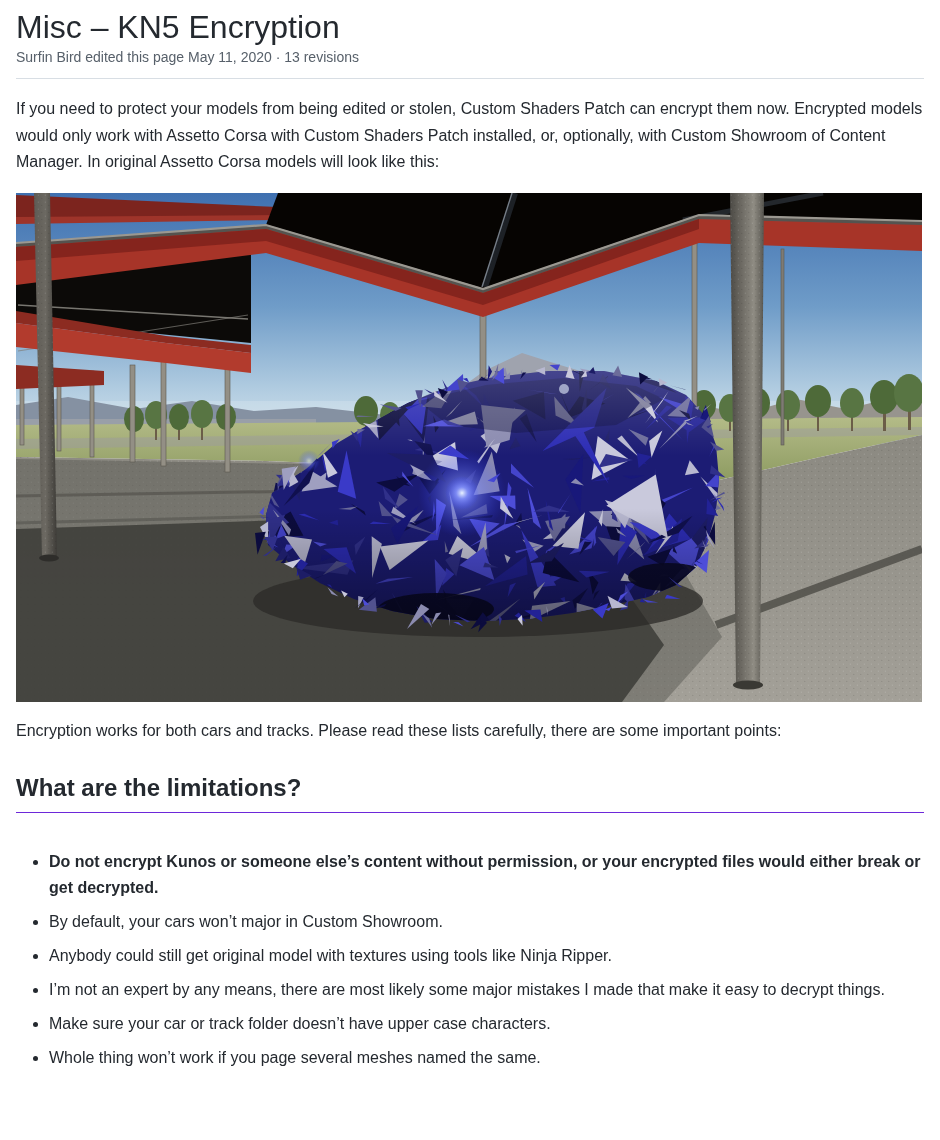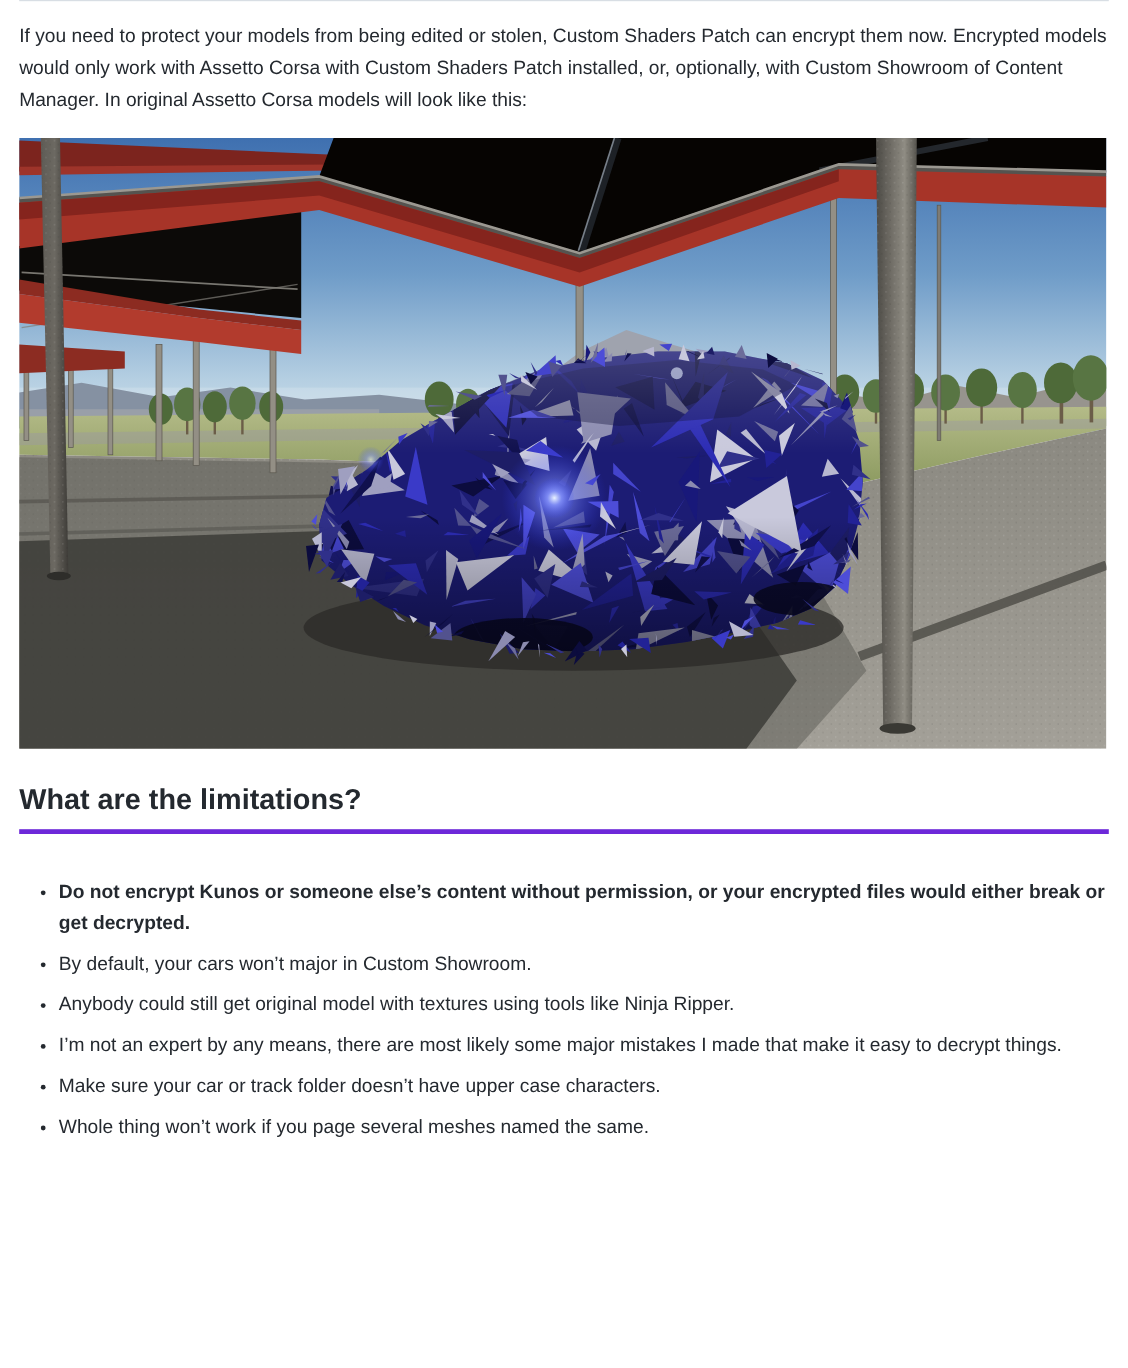--- a/index.html
+++ b/index.html
@@ -39,21 +39,21 @@
     padding:0;
     line-height:0;
     cursor:pointer;
   }
   figure.shot svg{display:block;}
   h2.section{
     font-size:24px;
     font-weight:700;
     margin:28px 0 16px 0;
     padding-bottom:9px;
-    border-bottom:4px solid #6d28d9;
+    border-bottom:1px solid #6d28d9;
     color:#24292f;
     line-height:1.25;
   }
   ul.limits{
     margin:0 0 16px 0;
     padding-left:33px;
     list-style:disc;
   }
   ul.limits > li{
     margin-top:8px;
@@ -65,20 +65,24 @@
     padding-left:30px;
     margin:6px 0 2px 0;
   }
   ul.limits ul li{margin-top:6px;line-height:1.63;}
 </style>
 </head>
 <body>
 
 <div class="container">
 
+  <header>
+    <h1>Misc – KN5 Encryption</h1>
+    <p class="meta"><span>Surfin Bird</span> <span>edited this page</span> <span>May 11, 2020</span> <span>·</span> <span class="revisions">13 revisions</span></p>
+  </header>
 
   <hr class="head-rule">
 
   <p class="body-text">If you need to protect your models from being edited or stolen, Custom Shaders Patch can encrypt them now. Encrypted models would only work with Assetto Corsa with Custom Shaders Patch installed, or, optionally, with Custom Showroom of Content Manager. In original Assetto Corsa models will look like this:</p>
 
   <figure class="shot">
     <svg id="scene" width="906" height="509" viewBox="0 0 906 509" xmlns="http://www.w3.org/2000/svg">
       <defs>
         <linearGradient id="skyG" x1="0" y1="0" x2="0" y2="1">
           <stop offset="0" stop-color="#3f70b0"></stop>
@@ -643,20 +647,21 @@
         <ellipse cx="33" cy="365" rx="10" ry="3.5" fill="#2e2d2a"></ellipse>
       </g>
       <g>
         <path d="M714,0 L748,0 L744,492 L720,492 Z" fill="url(#rpoleG)"></path>
         <path d="M714,0 L748,0 L744,492 L720,492 Z" fill="url(#speck)" opacity="0.45"></path>
         <ellipse cx="732" cy="492" rx="15" ry="4.5" fill="#3a3934"></ellipse>
       </g>
     </svg>
   </figure>
 
+  <p class="body-text">Encryption works for both cars and tracks. Please read these lists carefully, there are some important points:</p>
 
   <h2 class="section">What are the limitations?</h2>
 
   <ul class="limits">
     <li class="bold"><span>Do not encrypt Kunos or someone else’s content without permission, or your encrypted files would either break or get decrypted.</span></li>
     <li><span>By default, your cars won’t major in Custom Showroom.</span>
     </li>
     <li><span>Anybody could still get original model with textures using tools like Ninja Ripper.</span></li>
     <li><span>I’m not an expert by any means, there are most likely some major mistakes I made that make it easy to decrypt things.</span></li>
     <li><span>Make sure your car or track folder doesn’t have upper case characters.</span></li>

